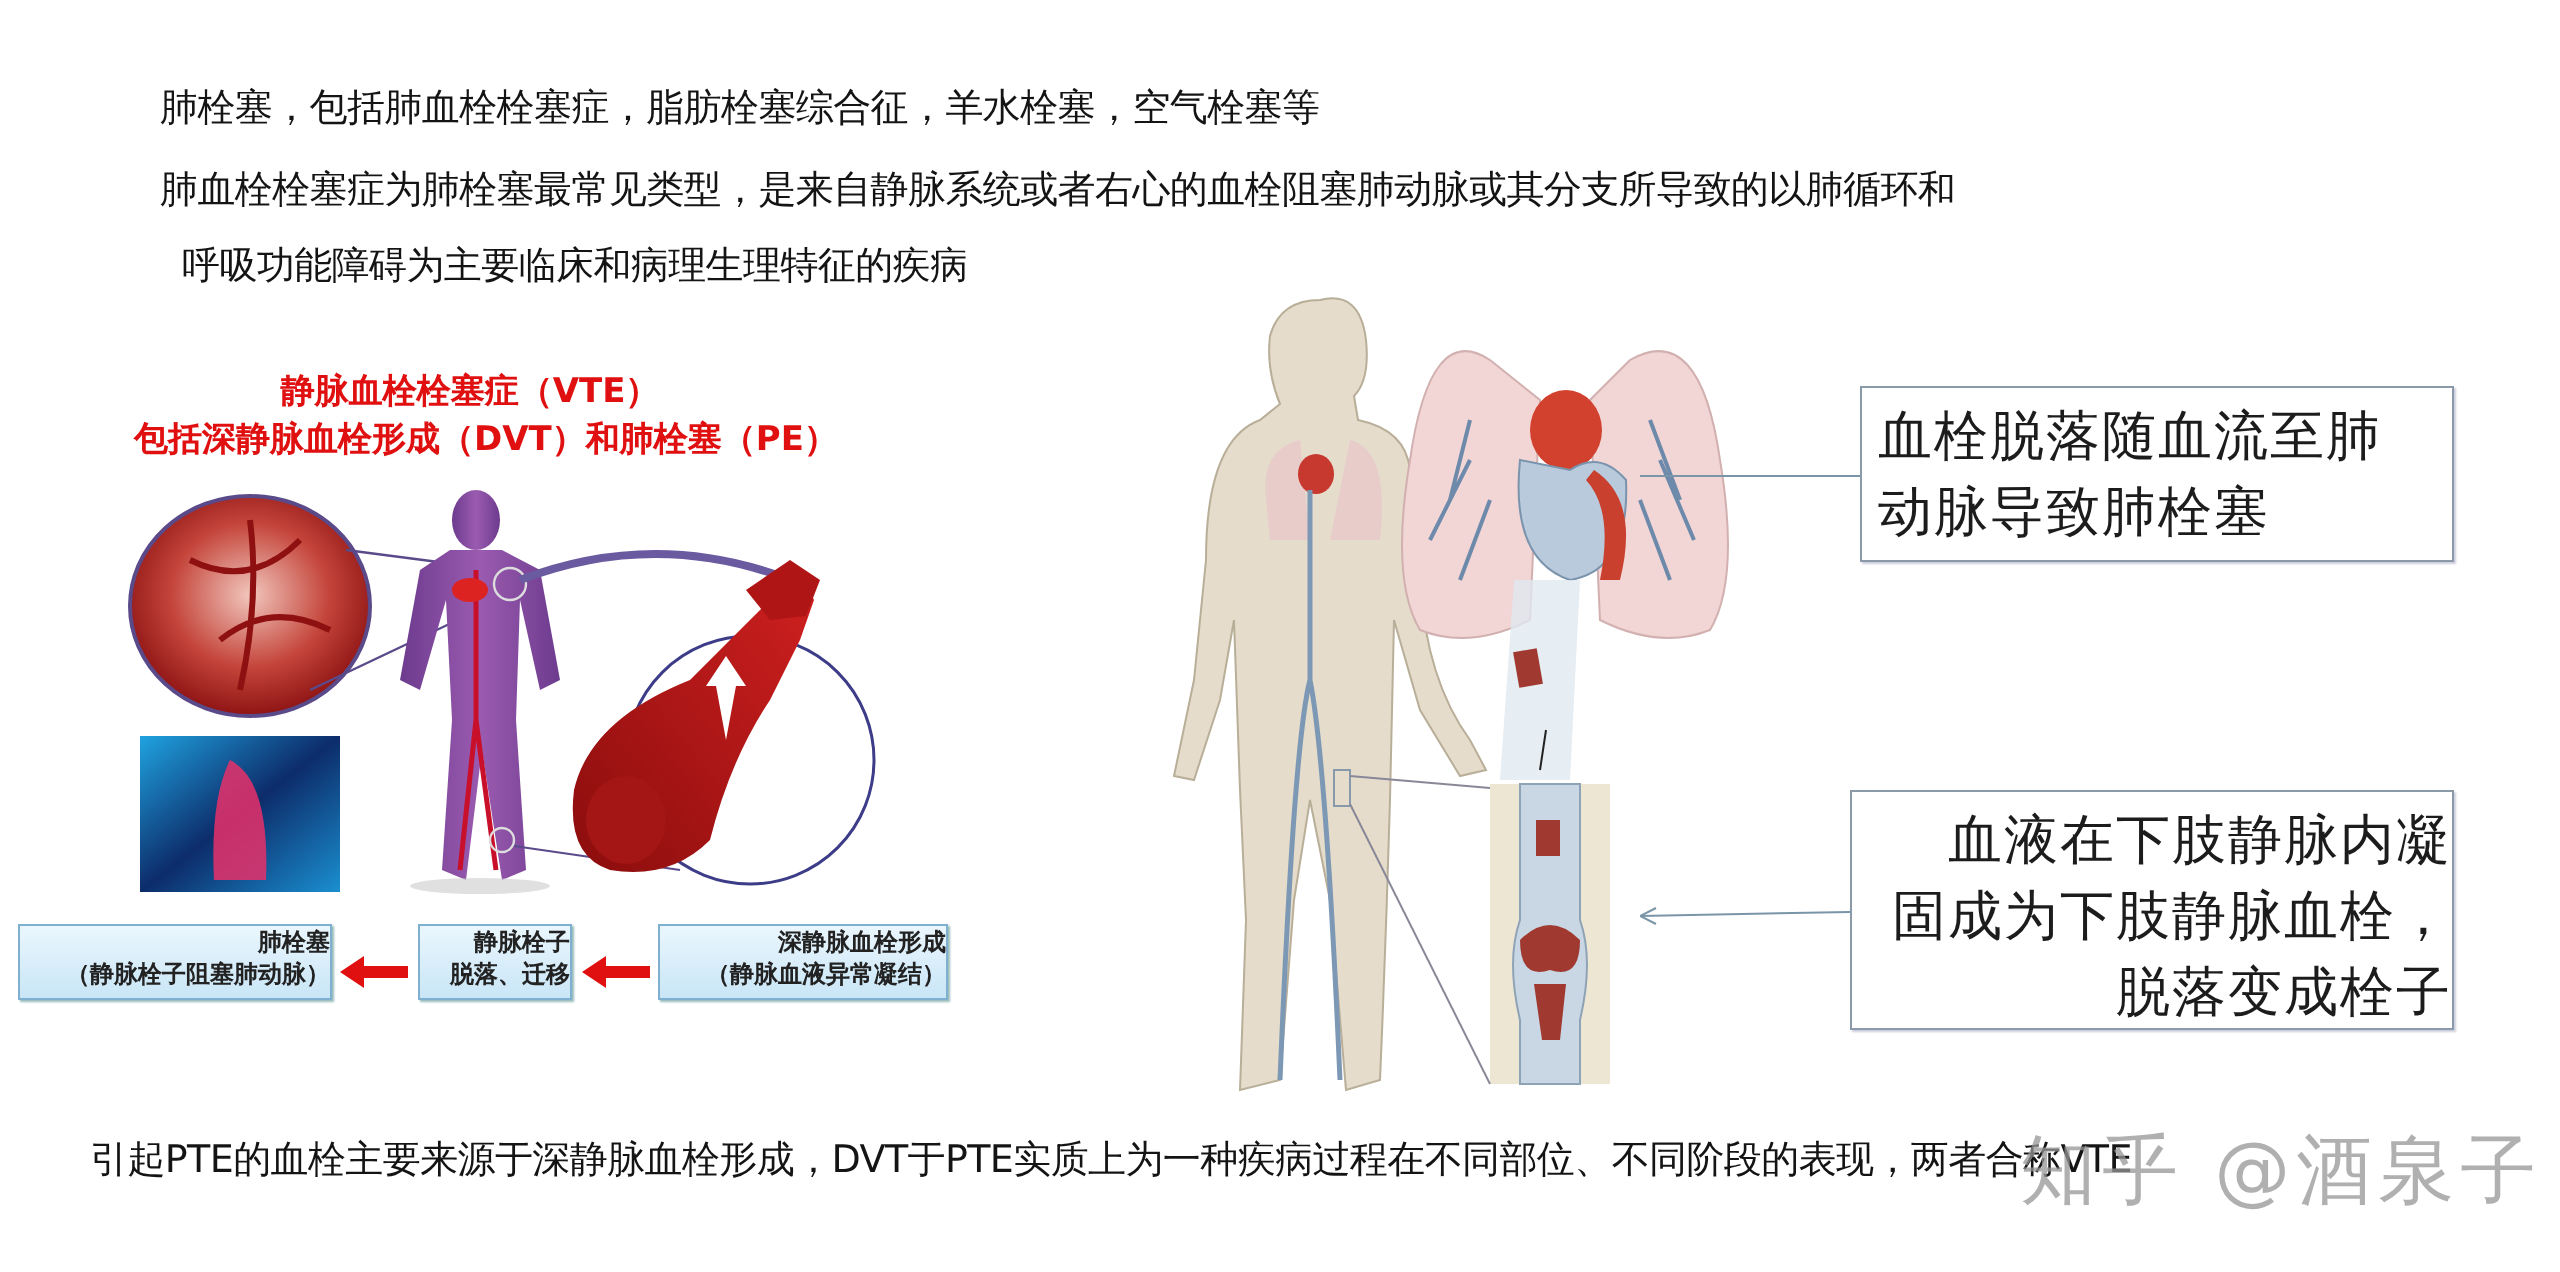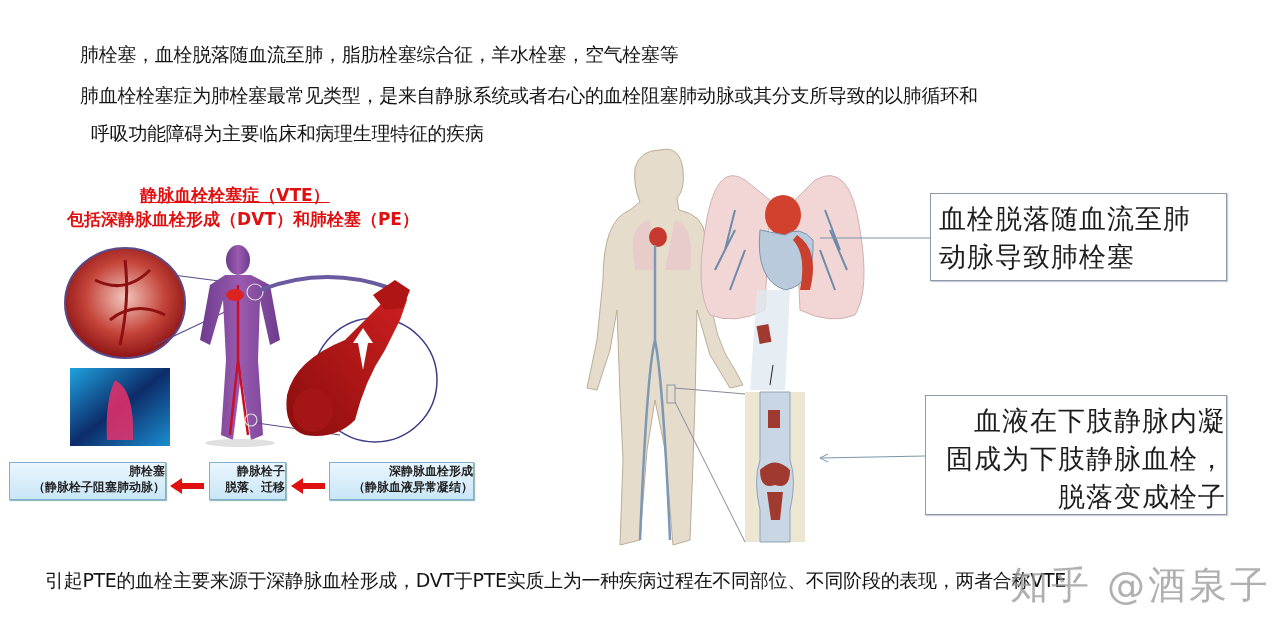--- a/index.html
+++ b/index.html
@@ -6,21 +6,21 @@
   html, body { width: 1280px; height: 636px; background: #ffffff; overflow: hidden; }
   body { position: relative; font-family: "DejaVu Sans", "Liberation Sans", sans-serif; color: #111; }
 
   .intro-line { position: absolute; left: 80px; font-size: 19px; line-height: 24px; white-space: nowrap; color: #141414; letter-spacing: -0.3px; }
   #l1 { top: 42px; }
   #l2 { top: 83px; }
   #l3 { top: 121px; padding-left: 11px; }
 
   
   .vte-title { position: absolute; left: 0; width: 470px; text-align: center; color: #e01010; font-weight: bold; font-size: 17px; white-space: nowrap; }
-  #vt1 { top: 184px; text-decoration: underline; }
+  #vt1 { top: 184px; }
   #vt2 { top: 208px; left: 8px; }
 
   .left-illus { position: absolute; left: 55px; top: 240px; width: 420px; height: 210px; }
 
   .flow-box { position: absolute; top: 462px; height: 38px; background: linear-gradient(#eaf6fd, #c9e6f7); border: 1px solid #7fb0cf; box-shadow: 1px 1px 1px #9bb; text-align: right; font-size: 12px; font-weight: bold; line-height: 16px; color: #222; padding-top: 0; }
   #fb1 { left: 9px; width: 157px; }
   #fb2 { left: 209px; width: 77px; }
   #fb3 { left: 329px; width: 145px; }
   .flow-arrow { position: absolute; top: 478px; width: 34px; height: 16px; }
   #fa1 { left: 170px; }
@@ -31,21 +31,21 @@
   .callout { position: absolute; background: #fff; border: 1px solid #8a9aa8; box-shadow: 1px 1px 1px #ccd; font-family: "DejaVu Serif", "Liberation Serif", serif; font-size: 27px; line-height: 38px; color: #1c1c1c; padding: 6px 0 15px 8px; letter-spacing: 1px; }
   #c1 { left: 930px; top: 193px; width: 297px; height: 88px; }
   #c2 { left: 925px; top: 395px; width: 302px; height: 120px; text-align: right; }
 
   .bottom-line { position: absolute; left: 45px; top: 568px; font-size: 19px; line-height: 24px; white-space: nowrap; color: #141414; letter-spacing: -0.3px; }
   .watermark { position: absolute; left: 1010px; top: 560px; font-size: 38px; color: rgba(150,150,150,0.75); white-space: nowrap; letter-spacing: 3px; }
 </style>
 </head>
 <body>
 
-<div id="l1" class="intro-line">肺栓塞，血栓脱落随血流至肺，脂肪栓塞综合征，羊水栓塞，空气栓塞等</div>
+<div id="l1" class="intro-line">肺栓塞，包括肺血栓栓塞症，脂肪栓塞综合征，羊水栓塞，空气栓塞等</div>
 <div id="l2" class="intro-line">肺血栓栓塞症为肺栓塞最常见类型，是来自静脉系统或者右心的血栓阻塞肺动脉或其分支所导致的以肺循环和</div>
 <div id="l3" class="intro-line">呼吸功能障碍为主要临床和病理生理特征的疾病</div>
 
 <div id="vt1" class="vte-title">静脉血栓栓塞症（VTE）</div>
 <div id="vt2" class="vte-title">包括深静脉血栓形成（DVT）和肺栓塞（PE）</div>
 
 <svg class="left-illus" viewBox="0 0 420 210">
   <defs>
     <radialGradient id="lungCirc" cx="50%" cy="45%" r="55%">
       <stop offset="0%" stop-color="#f1c6bd"></stop>

